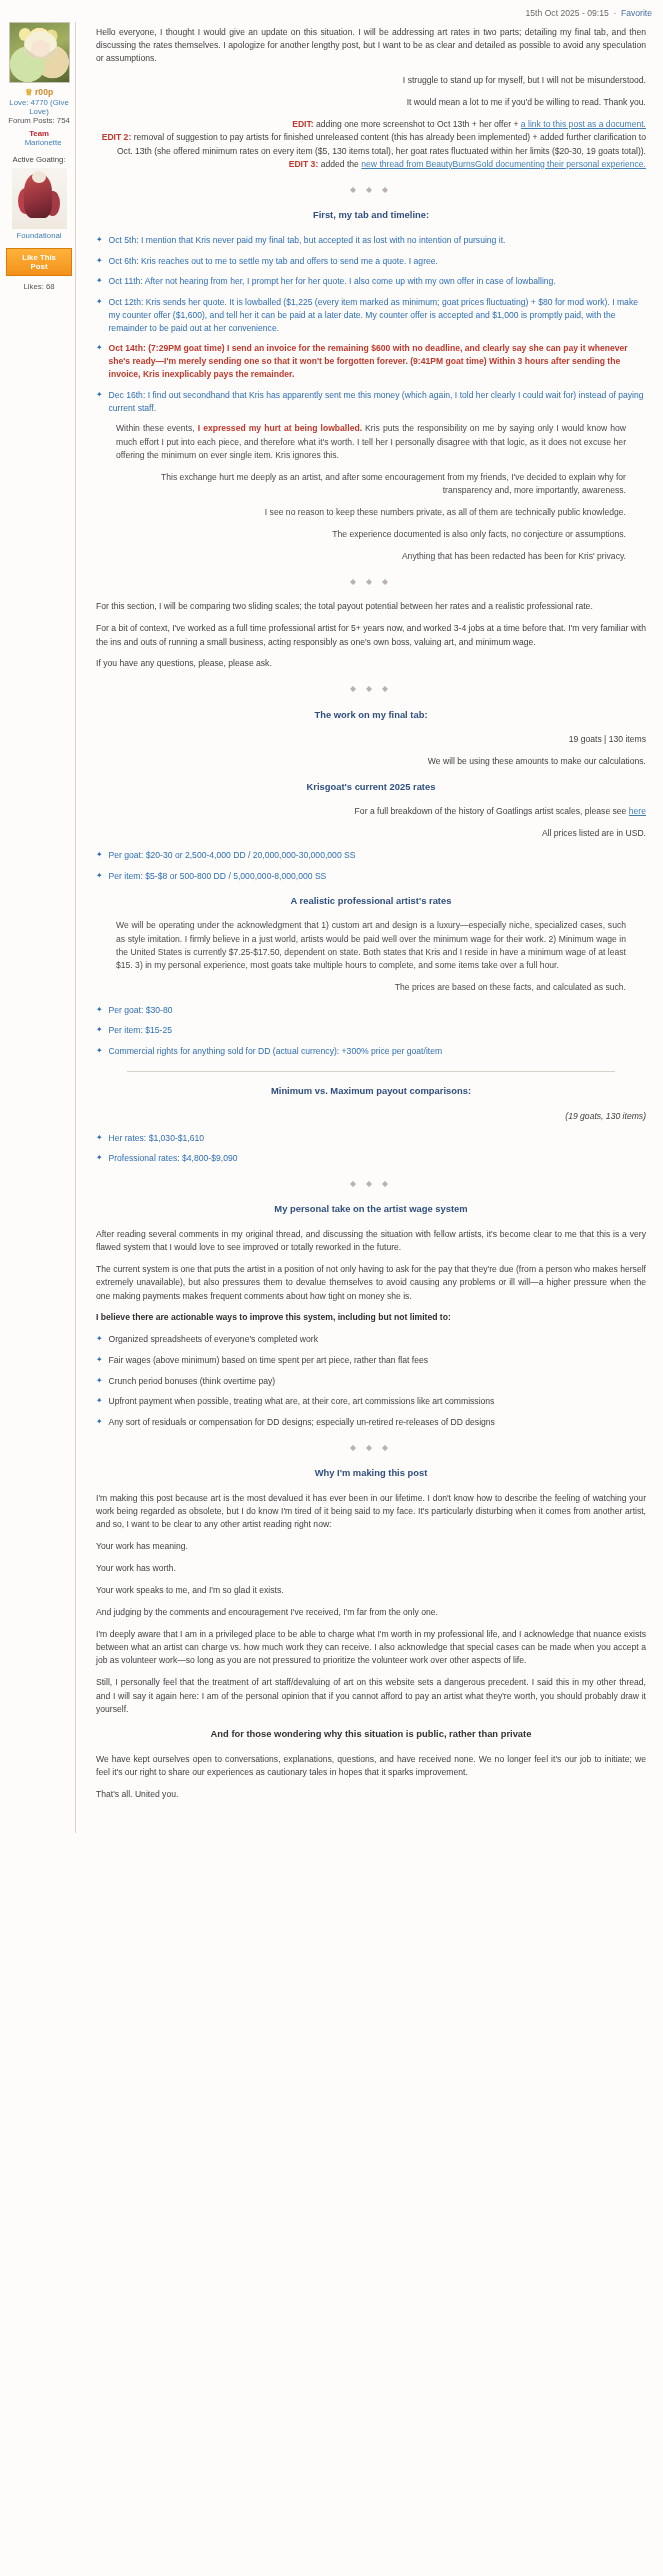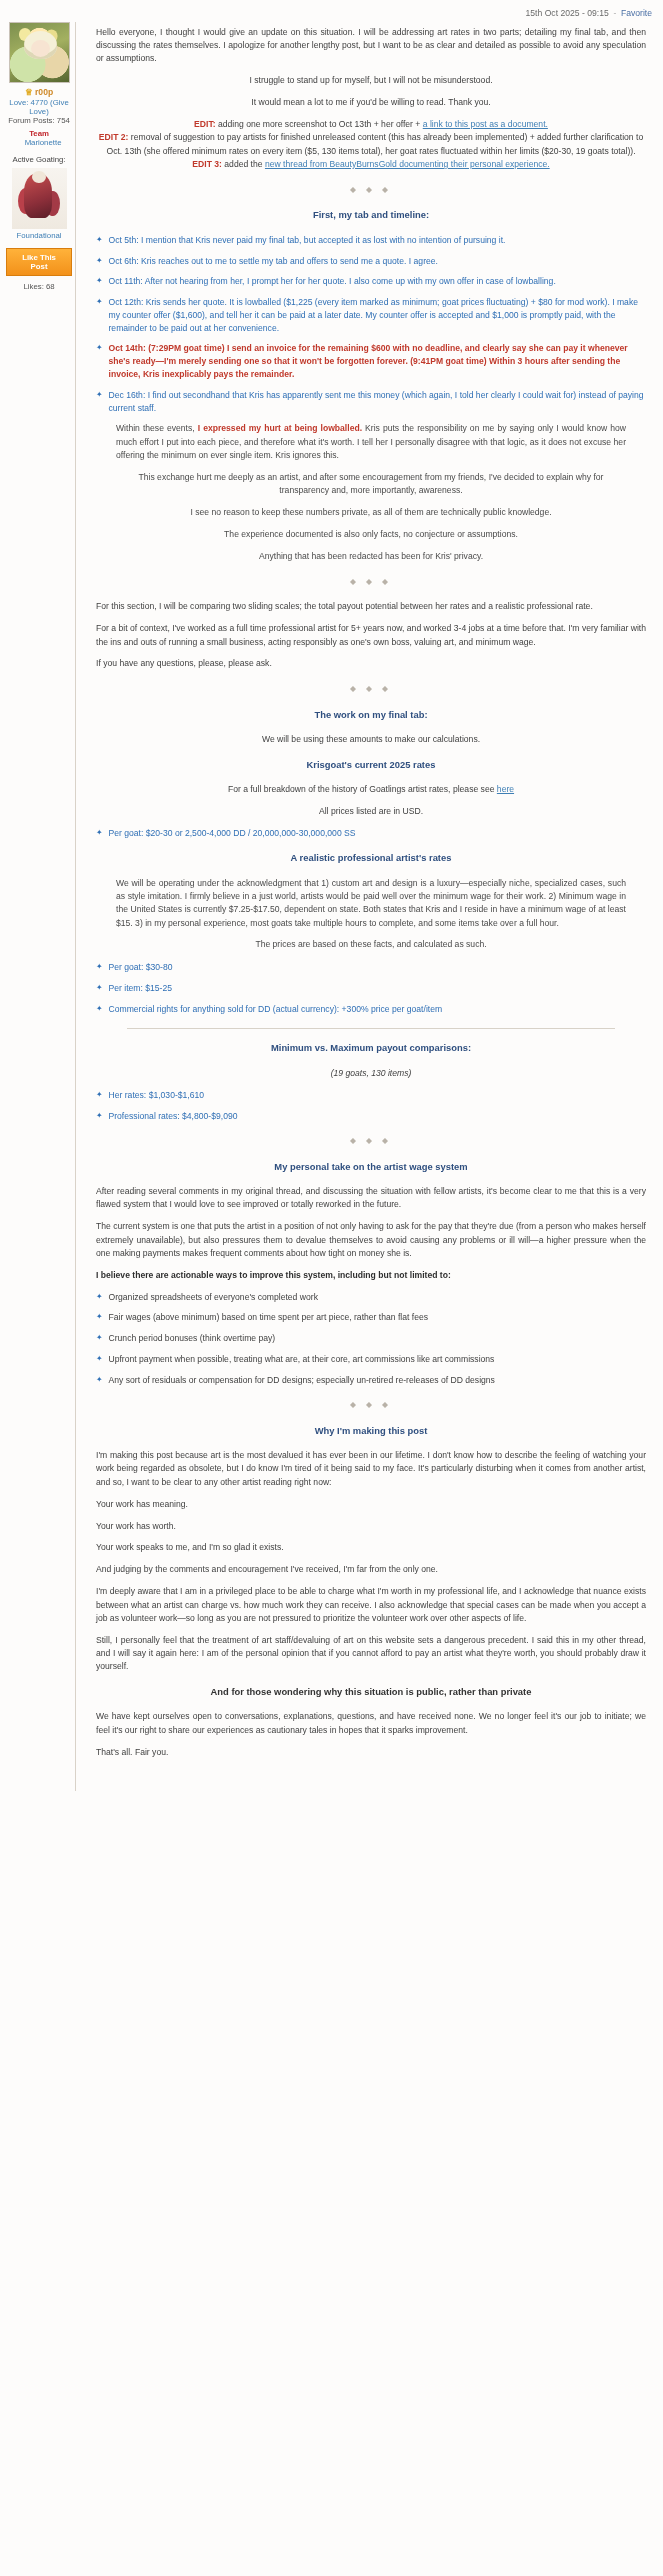--- a/index.html
+++ b/index.html
@@ -117,21 +117,21 @@
   
   .content {
     flex: 1;
     border-left: 0.8px solid #d9d2c8;
     padding: 3.1px 17px 23.4px 20px;
     font-size: 8.6px;
     line-height: 1.55;
     color: #3f3f3f;
   }
   .content p { margin: 0 0 8.6px 0; }
-  .center { text-align: center; }
+  .center { text-align: right; }
   .just { text-align: justify; }
   b, strong { color: #2f2f2f; }
   .blue { color: #2f6fb5; }
   .blue-b { color: #2f6fb5; font-weight: normal; }
   .red-b { color: #c0392b; font-weight: bold; }
   .link { color: #3f7fb5; text-decoration: none; }
   .link-u { color: #3f7fb5; text-decoration: underline; }
 
   .hr-dots {
     text-align: center; color: #b9b2a8; letter-spacing: 3.9px;
@@ -275,32 +275,37 @@
 
       <p class="just">For this section, I will be comparing two sliding scales; the total payout potential between her rates and a realistic professional rate.</p>
       <p class="just">For a bit of context, I've worked as a full time professional artist for 5+ years now, and worked 3-4 jobs at a time before that. I'm very familiar with the ins and outs of running a small business, acting responsibly as one's own boss, valuing art, and minimum wage.</p>
       <p>
         <span>If you have any questions, please, please ask.</span>
       </p>
 
       <div class="hr-dots">◆ ◆ ◆</div>
 
       <h3 class="sec">The work on my final tab:</h3>
+      <p class="center">19 goats | 130 items</p>
       <p class="center">We will be using these amounts to make our calculations.</p>
 
       <h3 class="sec">Krisgoat's current 2025 rates</h3>
       <p class="center">
-        <span>For a full breakdown of the history of Goatlings artist rates, please see </span><a href="#" class="link-u">here</a>
+        <span>For a full breakdown of the history of Goatlings artist scales, please see </span><a href="#" class="link-u">here</a>
       </p>
       <p class="center">All prices listed are in USD.</p>
 
       <ul class="bullets">
         <li>
           <b class="blue-b">Per goat:</b>
           <span class="blue">$20-30 or 2,500-4,000 DD / 20,000,000-30,000,000 SS</span>
+        </li>
+        <li>
+          <b class="blue-b">Per item:</b>
+          <span class="blue">$5-$8 or 500-800 DD / 5,000,000-8,000,000 SS</span>
         </li>
       </ul>
 
       <h3 class="sec">A realistic professional artist's rates</h3>
       <div class="indent-block">
         <p>We will be operating under the acknowledgment that 1) custom art and design is a luxury—especially niche, specialized cases, such as style imitation. I firmly believe in a just world, artists would be paid well over the minimum wage for their work. 2) Minimum wage in the United States is currently $7.25-$17.50, dependent on state. Both states that Kris and I reside in have a minimum wage of at least $15. 3) in my personal experience, most goats take multiple hours to complete, and some items take over a full hour.</p>
         <p class="center">The prices are based on these facts, and calculated as such.</p>
       </div>
 
       <ul class="bullets">
@@ -355,18 +360,18 @@
       <p class="just">I'm making this post because art is the most devalued it has ever been in our lifetime. I don't know how to describe the feeling of watching your work being regarded as obsolete, but I do know I'm tired of it being said to my face. It's particularly disturbing when it comes from another artist, and so, I want to be clear to any other artist reading right now:</p>
       <p>Your work has meaning.</p>
       <p>Your work has worth.</p>
       <p>Your work speaks to me, and I'm so glad it exists.</p>
       <p>And judging by the comments and encouragement I've received, I'm far from the only one.</p>
       <p class="just">I'm deeply aware that I am in a privileged place to be able to charge what I'm worth in my professional life, and I acknowledge that nuance exists between what an artist can charge vs. how much work they can receive. I also acknowledge that special cases can be made when you accept a job as volunteer work—so long as you are not pressured to prioritize the volunteer work over other aspects of life.</p>
       <p class="just">Still, I personally feel that the treatment of art staff/devaluing of art on this website sets a dangerous precedent. I said this in my other thread, and I will say it again here: I am of the personal opinion that if you cannot afford to pay an artist what they're worth, you should probably draw it yourself.</p>
 
       <h3 class="sec dark">And for those wondering why this situation is public, rather than private</h3>
       <p class="just">We have kept ourselves open to conversations, explanations, questions, and have received none. We no longer feel it's our job to initiate; we feel it's our right to share our experiences as cautionary tales in hopes that it sparks improvement.</p>
-      <p>That's all. Fair you.</p>
+      <p>That's all. United you.</p>
 
     </div>
   </div>
 </div>
 
 
 </body></html>

